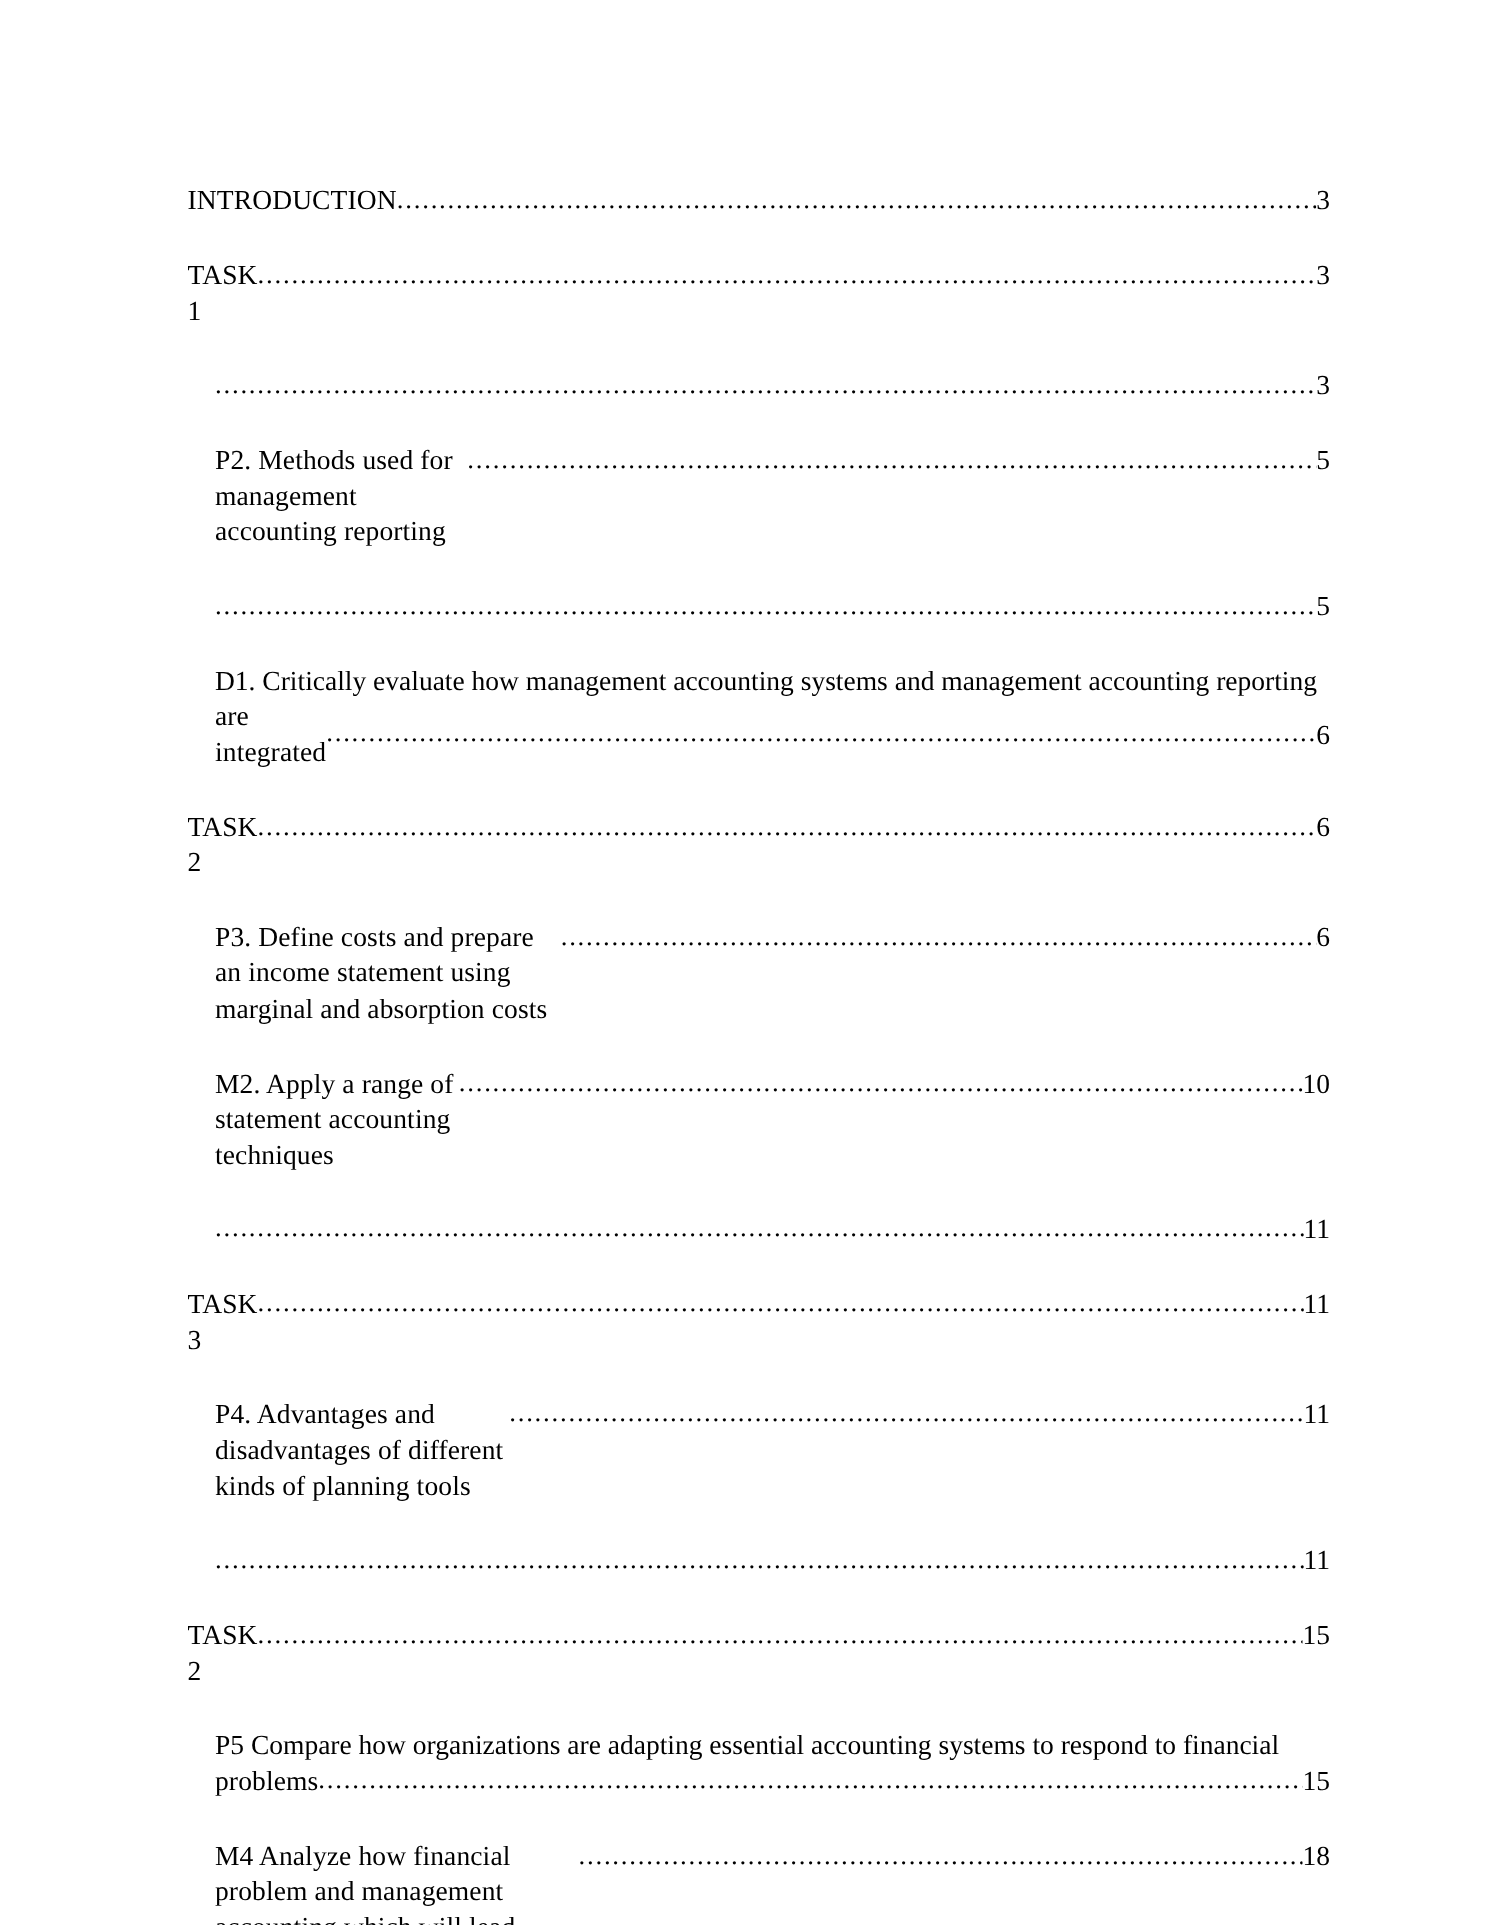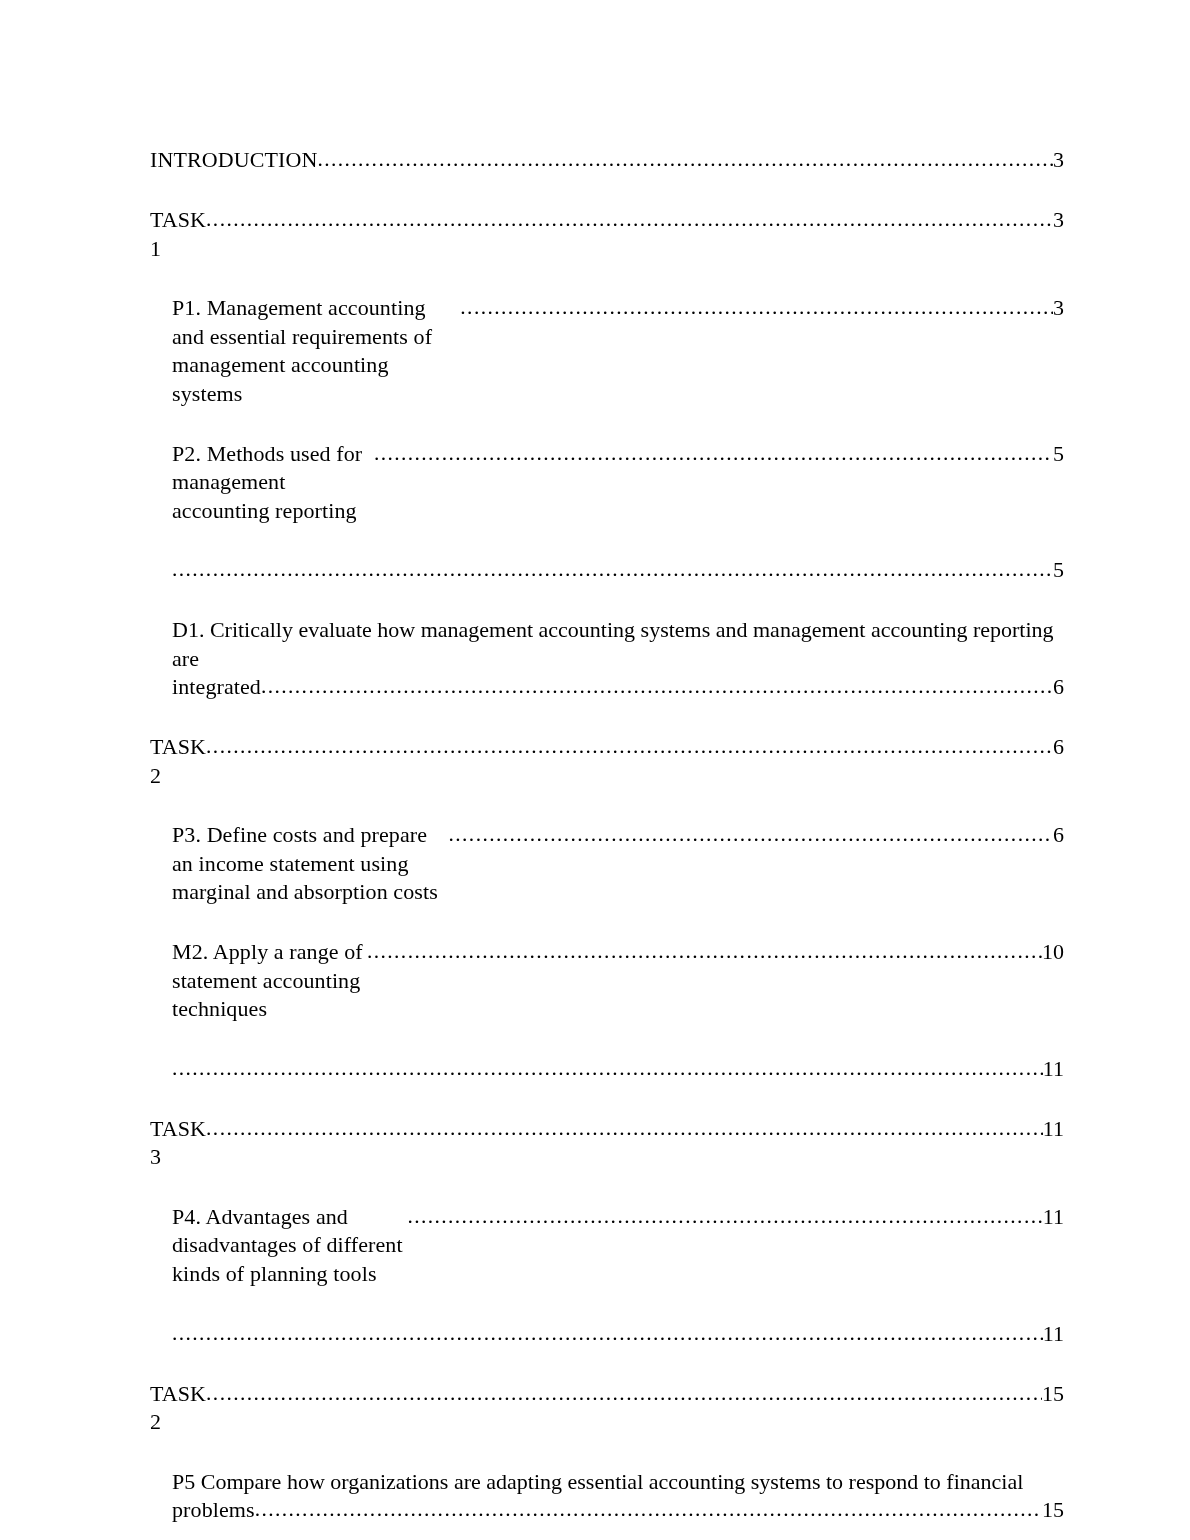--- a/index.html
+++ b/index.html
@@ -87,21 +87,21 @@
   }
 
   
   .entry-wrap-first {
     display: block;
     width: 100%;
     white-space: normal;
   }
   .entry-wrap-second {
     display: flex;
-    align-items: flex-end;
+    align-items: center;
     width: 100%;
   }
 </style>
 </head>
 <body>
 
 <div class="page">
   <div class="toc" id="toc-list">
       <div class="toc-entry level-1">
         <div class="entry-line">
@@ -112,21 +112,20 @@
       </div>
       <div class="toc-entry level-1">
         <div class="entry-line">
           <span class="entry-title">TASK 1</span>
           <span class="entry-leader"></span>
           <span class="entry-page">3</span>
         </div>
       </div>
       <div class="toc-entry level-2">
         <div class="entry-line">
-          <span class="entry-title">P1. Management accounting and essential requirements of management accounting systems</span>
           <span class="entry-leader"></span>
           <span class="entry-page">3</span>
         </div>
       </div>
       <div class="toc-entry level-2">
         <div class="entry-line">
           <span class="entry-title">P2. Methods used for management accounting reporting</span>
           <span class="entry-leader"></span>
           <span class="entry-page">5</span>
         </div>

